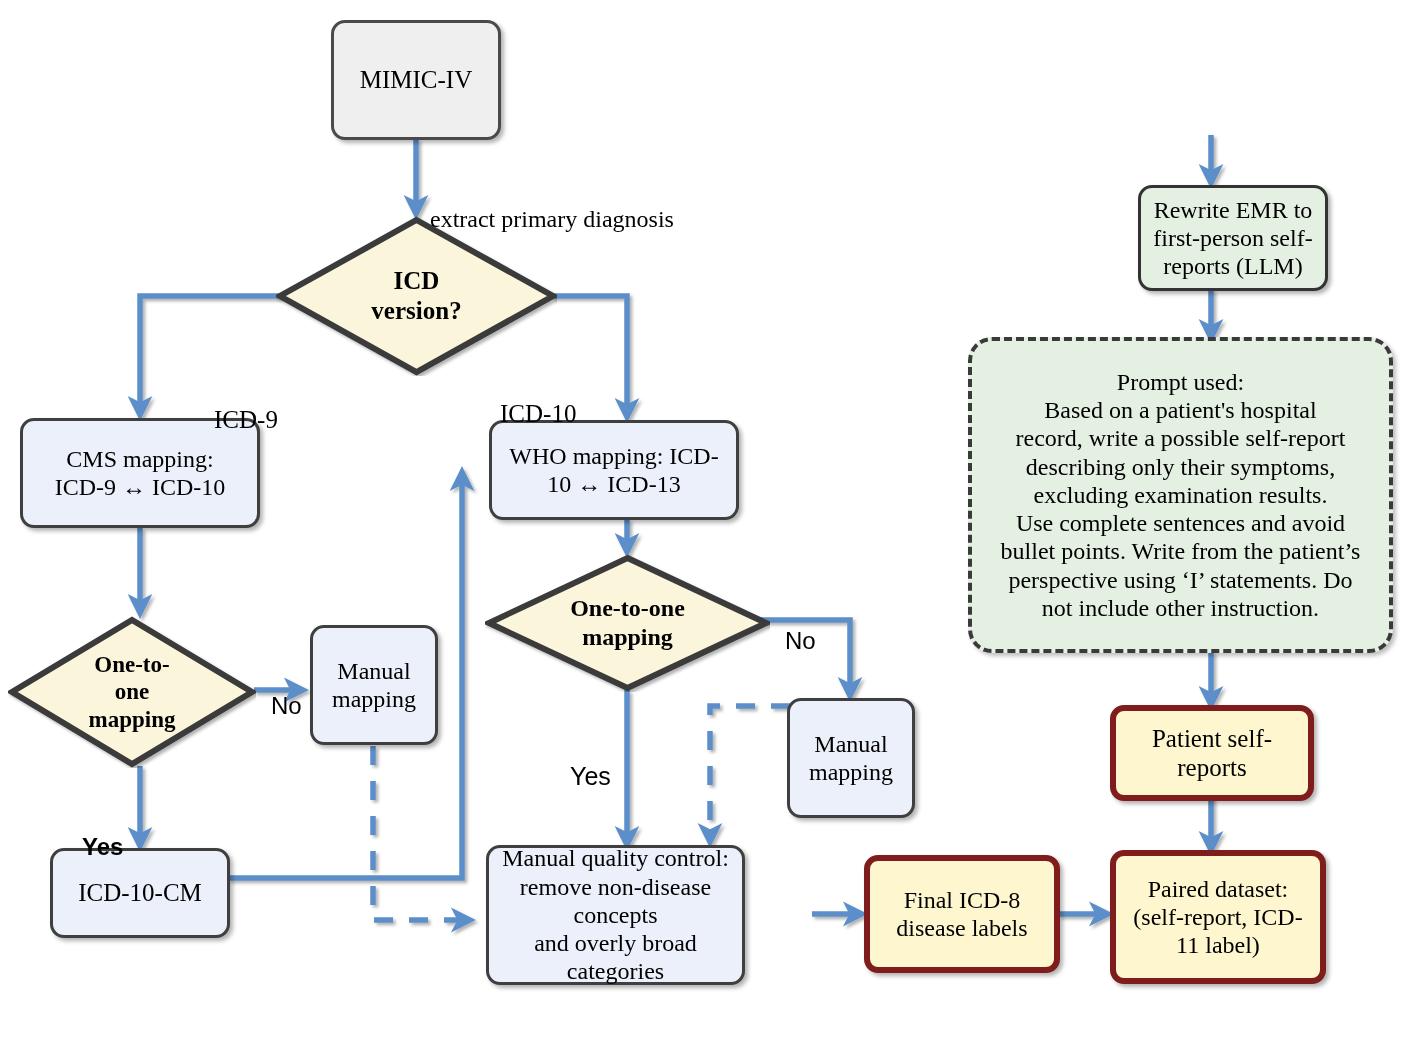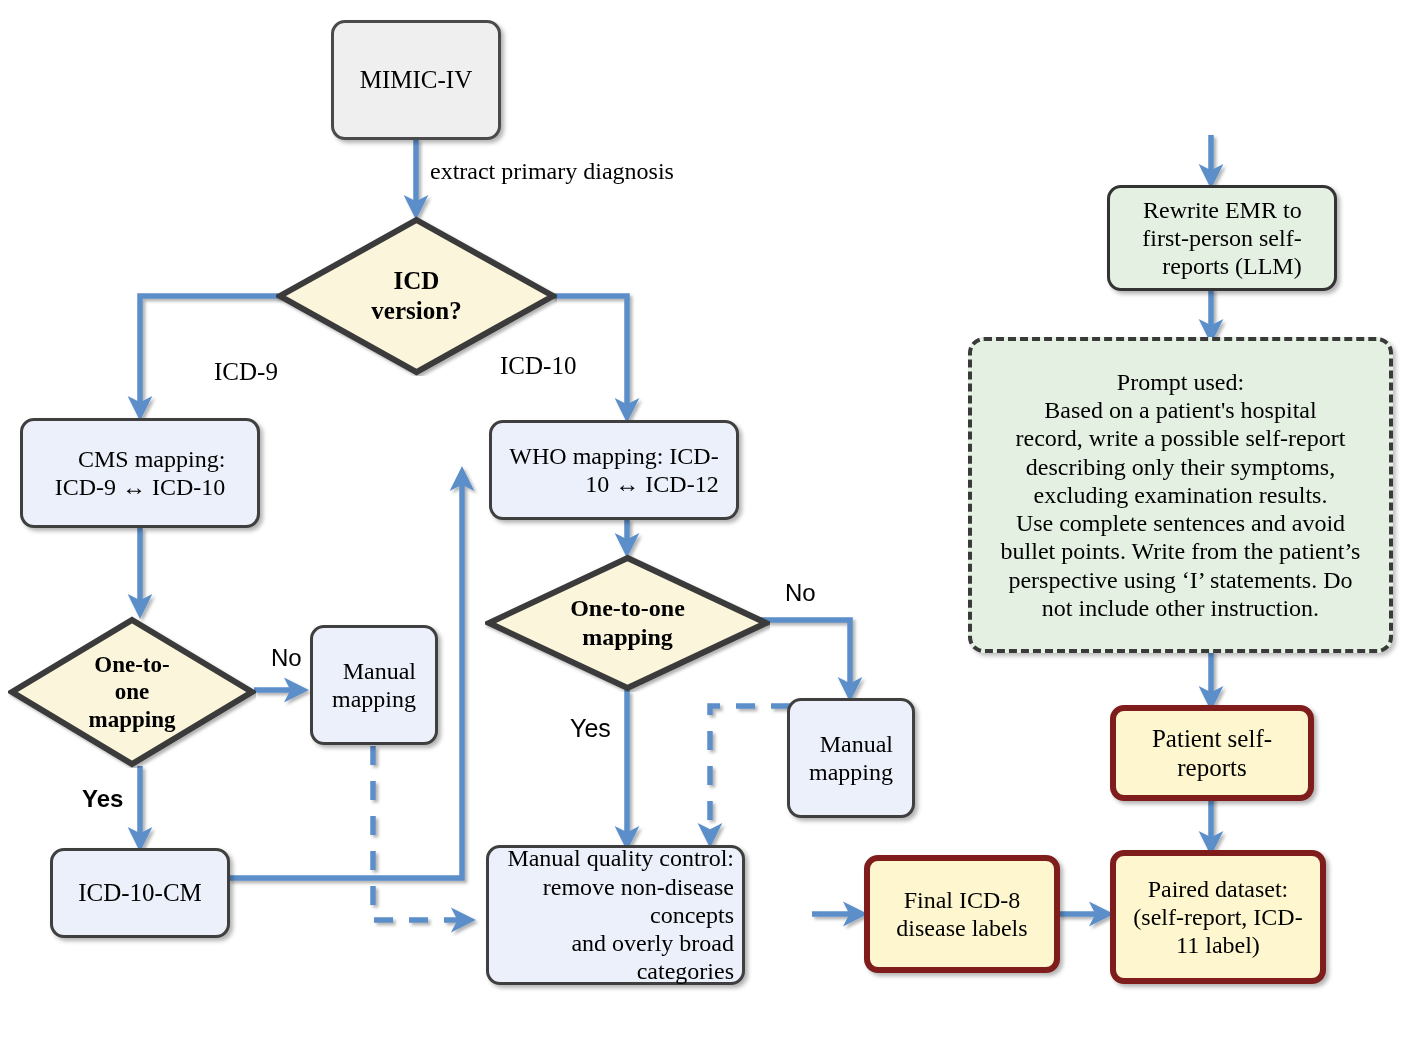--- a/index.html
+++ b/index.html
@@ -10,34 +10,34 @@
 
   svg.edges{position:absolute;left:0;top:0;width:1421px;height:1037px;pointer-events:none;}
 
   .node{position:absolute;box-sizing:border-box;display:flex;align-items:center;
         justify-content:center;text-align:center;line-height:1.18;
         border-radius:14px;white-space:pre-line;}
 
   .n-gray   {background:#efefef;border:3px solid #4a4a4a;
              box-shadow:3px 3px 4px rgba(0,0,0,.30);}
   .n-blue   {background:#ecf0fa;border:3px solid #3f3f3f;
-             box-shadow:3px 3px 4px rgba(0,0,0,.30);text-align:right;}
+             box-shadow:3px 3px 4px rgba(0,0,0,.30);}
   .n-yellow {background:#fdf6ce;border:6px solid #7f1d1d;
              box-shadow:3px 3px 4px rgba(0,0,0,.30);}
   .n-green  {background:#e4f0e2;border:3px solid #333333;
              box-shadow:3px 3px 4px rgba(0,0,0,.30);}
-  .n-green-dashed{background:#e4f0e2;border:4px dashed #3a3a3a;border-radius:16px;
+  .n-green-dashed{background:#e4f0e2;border:4px dashed #3a3a3a;border-radius:24px;
              box-shadow:3px 3px 4px rgba(0,0,0,.25);}
 
   .diamond{position:absolute;display:flex;align-items:center;justify-content:center;}
   .diamond svg{position:absolute;left:0;top:0;}
   .diamond .dlabel{position:relative;z-index:2;font-weight:bold;text-align:center;
                    line-height:1.2;white-space:pre-line;}
 
-  .elabel{position:absolute;white-space:pre;line-height:1.1;}
+  .elabel{position:absolute;white-space:pre;line-height:1.1;margin-top:48px;}
 </style>
 </head>
 <body>
 
 <div id="canvas">
 
   <svg class="edges" viewBox="0 0 1421 1037" width="1421" height="1037">
     <defs>
       <marker id="ah" viewBox="0 0 12 12" refX="8.5" refY="6" markerWidth="5.2" markerHeight="5.2" orient="auto-start-reverse">
         <path d="M0.5,0.8 L11,6 L0.5,11.2 L3.2,6 Z" fill="#5b8fc9"></path>
@@ -97,21 +97,21 @@
       <polygon points="140.5,4 277,80 140.5,156 4,80" fill="#fbf5dc" stroke="#3a3a3a" stroke-width="6" filter="url(#sh)"></polygon>
     </svg>
     <span class="dlabel" style="font-size:25px;">ICD
 version?</span>
   </div>
 
   <div class="node n-blue" style="left:20px;top:418px;width:240px;height:110px;font-size:24px;">CMS mapping:
 ICD-9 ↔ ICD-10</div>
 
   <div class="node n-blue" style="left:489px;top:420px;width:250px;height:100px;font-size:24px;">WHO mapping: ICD-
-10 ↔ ICD-12</div>
+10 ↔ ICD-13</div>
 
   <div class="diamond" style="left:8px;top:616px;width:248px;height:152px;align-items:center;">
     <svg width="248" height="152" viewBox="0 0 248 152">
       <polygon points="124,4 244,76 124,148 4,76" fill="#fbf5dc" stroke="#3a3a3a" stroke-width="6" filter="url(#sh)"></polygon>
     </svg>
     <span class="dlabel" style="font-size:23px;">One-to-
 one
 mapping</span>
   </div>
 
@@ -132,21 +132,21 @@
   <div class="node n-blue" style="left:50px;top:848px;width:180px;height:90px;font-size:25px;">ICD-10-CM</div>
 
   <div class="node n-blue" style="left:486px;top:845px;width:259px;height:140px;font-size:24px;padding:0 8px;">Manual quality control:
 remove non-disease concepts
 and overly broad categories</div>
 
   <div class="node n-yellow" style="left:864px;top:855px;width:196px;height:118px;font-size:24px;">Final ICD-8
 disease labels</div>
 
 
-  <div class="node n-green" style="left:1107px;top:185px;width:230px;height:106px;font-size:24px;text-align:right;">Rewrite EMR to
+  <div class="node n-green" style="left:1138px;top:185px;width:190px;height:106px;font-size:24px;">Rewrite EMR to
 first-person self-
 reports (LLM)</div>
 
   <div class="node n-green-dashed" style="left:968px;top:337px;width:425px;height:316px;font-size:24px;padding:0 14px;">Prompt used:
 Based on a patient's hospital
 record, write a possible self-report
 describing only their symptoms,
 excluding examination results.
 Use complete sentences and avoid
 bullet points. Write from the patient’s

